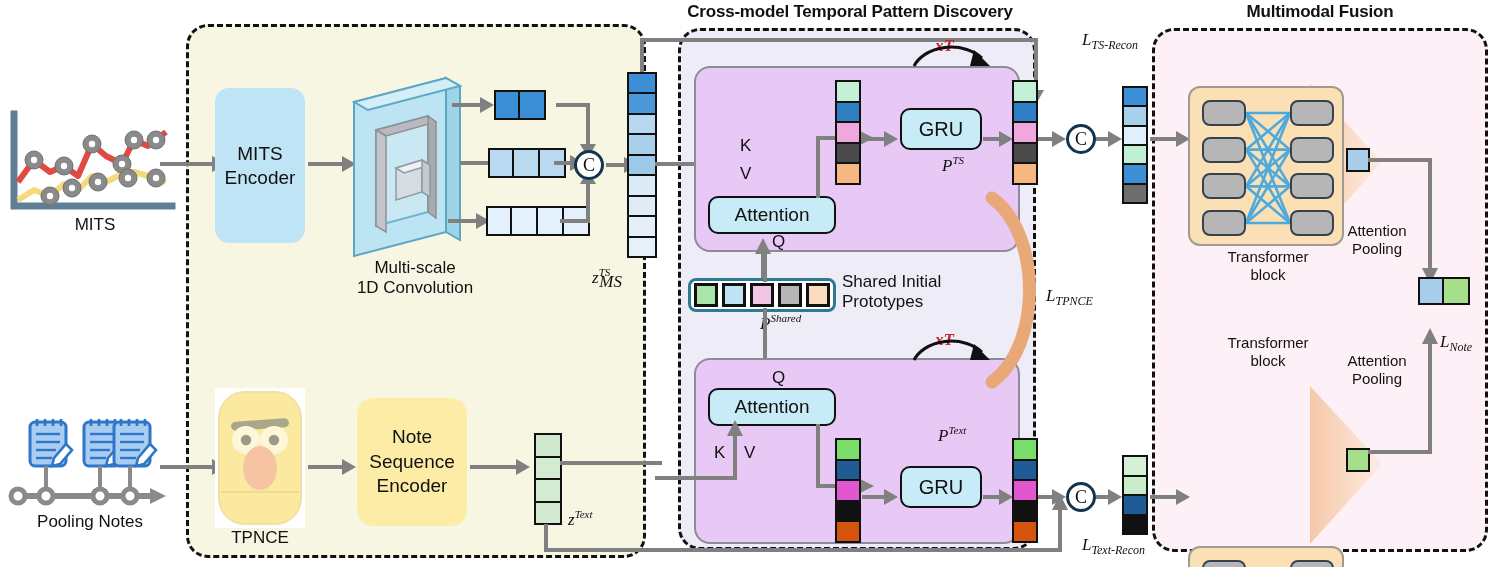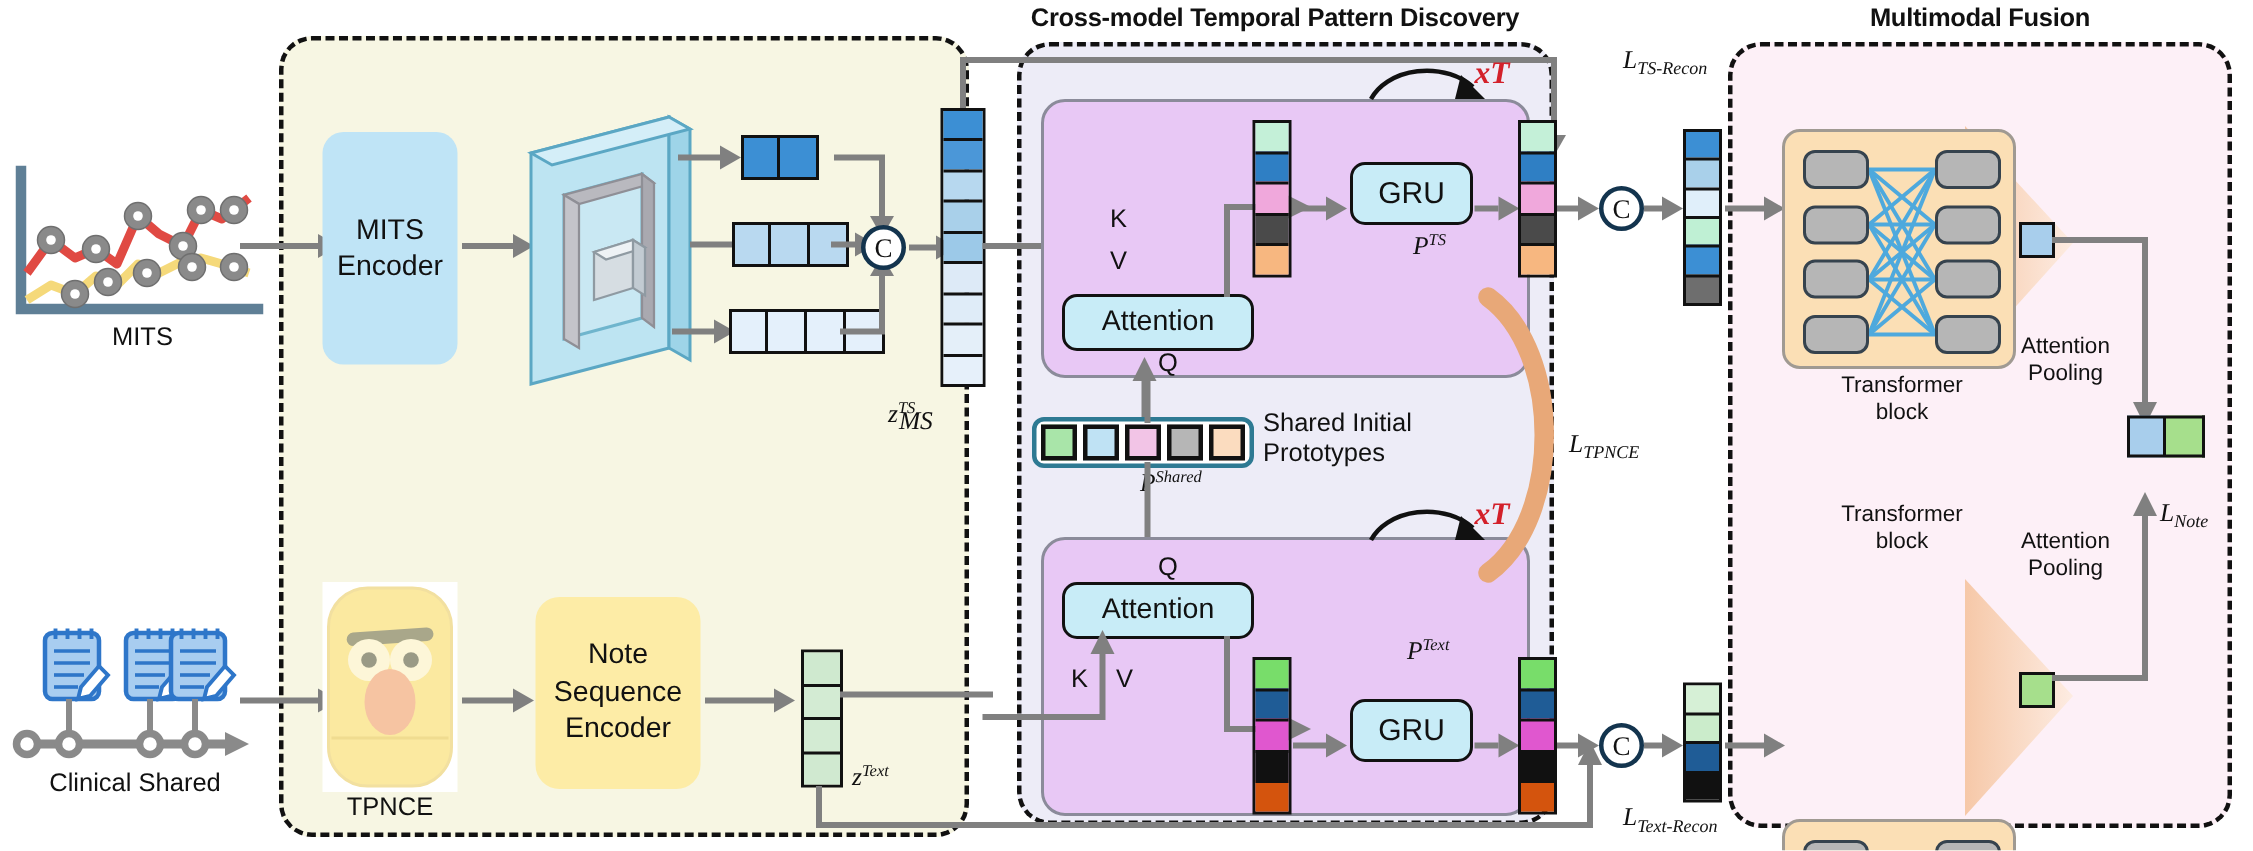--- a/index.html
+++ b/index.html
@@ -21,21 +21,21 @@
   svg{display:block;overflow:visible;}
   .gline{stroke:#808080;stroke-width:4;fill:none;}
   .purple{background:#e8c8f5;border:2px solid #8b8b9a;border-radius:16px;box-sizing:border-box;}
   .att{background:#c8ecf7;border:2px solid #111;border-radius:10px;box-sizing:border-box;display:flex;align-items:center;justify-content:center;font-size:19px;color:#111;}
   .gru{background:#c8ecf7;border:2px solid #111;border-radius:10px;box-sizing:border-box;display:flex;align-items:center;justify-content:center;font-size:20px;color:#111;}
   .encbox{background:#bfe4f6;border-radius:14px;box-sizing:border-box;display:flex;align-items:center;justify-content:center;text-align:center;font-size:19px;color:#111;line-height:1.25;}
   .notebox{background:#fdeca6;border-radius:16px;box-sizing:border-box;display:flex;align-items:center;justify-content:center;text-align:center;font-size:19px;color:#111;line-height:1.3;}
   .tblock{background:#fbdfb5;border:2px solid #a09a92;border-radius:12px;box-sizing:border-box;position:relative;}
   .tnode{position:absolute;background:#b6b6b6;border:2px solid #36434e;border-radius:8px;box-sizing:border-box;}
   .kvq{font-size:17px;color:#111;}
-  .xt{font-family:"Liberation Serif", serif;font-style:italic;font-weight:bold;font-size:21px;color:#d3202a;margin-left:48px;}
+  .xt{font-family:"Liberation Serif", serif;font-style:italic;font-weight:bold;font-size:17px;color:#d3202a;}
   .ccirc{box-sizing:border-box;border:3px solid #13344e;border-radius:50%;background:#fff;display:flex;align-items:center;justify-content:center;font-size:18px;color:#111;font-family:"Liberation Serif",serif;}
 </style>
 </head>
 <body>
 
 <div id="stage">
 
   <div class="abs hdr" style="left:650px;top:2px;width:400px;">Cross-model Temporal Pattern Discovery</div>
   <div class="abs hdr" style="left:1155px;top:2px;width:330px;">Multimodal Fusion</div>
 
@@ -102,20 +102,24 @@
       <polygon points="98,6 112,14 112,168 98,160" fill="#9ed4e8" stroke="#5ba7c4" stroke-width="2"></polygon>
       <polygon points="6,30 20,38 112,14 98,6" fill="#d4eef8" stroke="#5ba7c4" stroke-width="2"></polygon>
       <polygon points="28,58 80,44 80,140 28,154" fill="#c9e8f3" stroke="#6fb5cd" stroke-width="2"></polygon>
       <polygon points="28,58 38,64 88,50 80,44" fill="#b9b9bf" stroke="#8f8f96" stroke-width="1.5"></polygon>
       <polygon points="80,44 88,50 88,146 80,140" fill="#a9a9b0" stroke="#8f8f96" stroke-width="1.5"></polygon>
       <polygon points="28,58 28,154 38,160 38,64" fill="#c4c4ca" stroke="#8f8f96" stroke-width="1.5"></polygon>
       <polygon points="48,96 74,88 74,120 48,128" fill="#d6dde2" stroke="#8f9aa2" stroke-width="1.5"></polygon>
       <polygon points="48,96 56,101 82,93 74,88" fill="#eef2f5" stroke="#8f9aa2" stroke-width="1.5"></polygon>
       <polygon points="74,88 82,93 82,125 74,120" fill="#c2cbd2" stroke="#8f9aa2" stroke-width="1.5"></polygon>
     </svg>
+  </div>
+  <div class="abs lbl" style="left:330px;top:258px;width:170px;">
+    <span>Multi-scale</span><br>
+    <span>1D Convolution</span>
   </div>
 
   <div class="abs" style="left:452px;top:94px;">
     <svg width="42" height="22">
         <path class="gline" d="M0,11 L28,11"></path>
         <path d="M28,3 L42,11 L28,19 Z" fill="#808080"></path>
       </svg>
   </div>
   <div class="abs" style="left:460px;top:152px;">
     <svg width="42" height="22">
@@ -432,21 +436,21 @@
       <line x1="10" y1="78" x2="146" y2="78" stroke="#8a8a8a" stroke-width="6"></line>
       <path d="M142,70 L158,78 L142,86 Z" fill="#8a8a8a"></path>
       <g fill="#ffffff" stroke="#8a8a8a" stroke-width="5">
         <circle cx="10" cy="78" r="7"></circle>
           <circle cx="38" cy="78" r="7"></circle>
           <circle cx="92" cy="78" r="7"></circle>
           <circle cx="122" cy="78" r="7"></circle>
       </g>
     </svg>
   </div>
-  <div class="abs lbl" style="left:10px;top:512px;width:160px;">Clinical Shared</div>
+  <div class="abs lbl" style="left:10px;top:512px;width:160px;">Pooling Notes</div>
 
   <div class="abs" style="left:160px;top:456px;">
     <svg width="68" height="22">
         <path class="gline" d="M0,11 L52,11"></path>
         <path d="M52,3 L66,11 L52,19 Z" fill="#808080"></path>
       </svg>
   </div>
 
   <div class="abs" style="left:215px;top:388px;width:90px;height:140px;background:#fff;">
     <svg width="90" height="140" viewBox="0 0 90 140">

